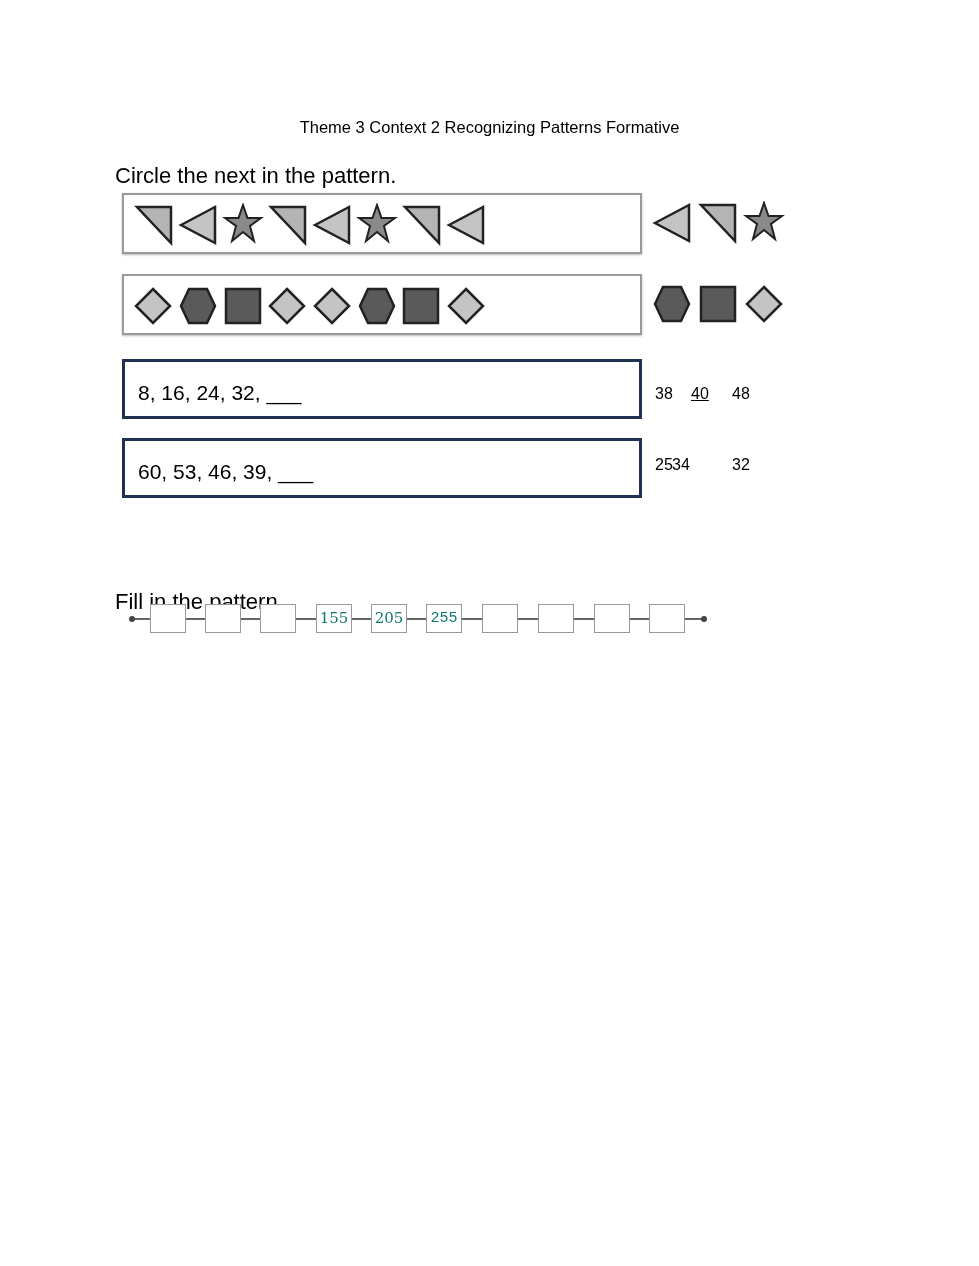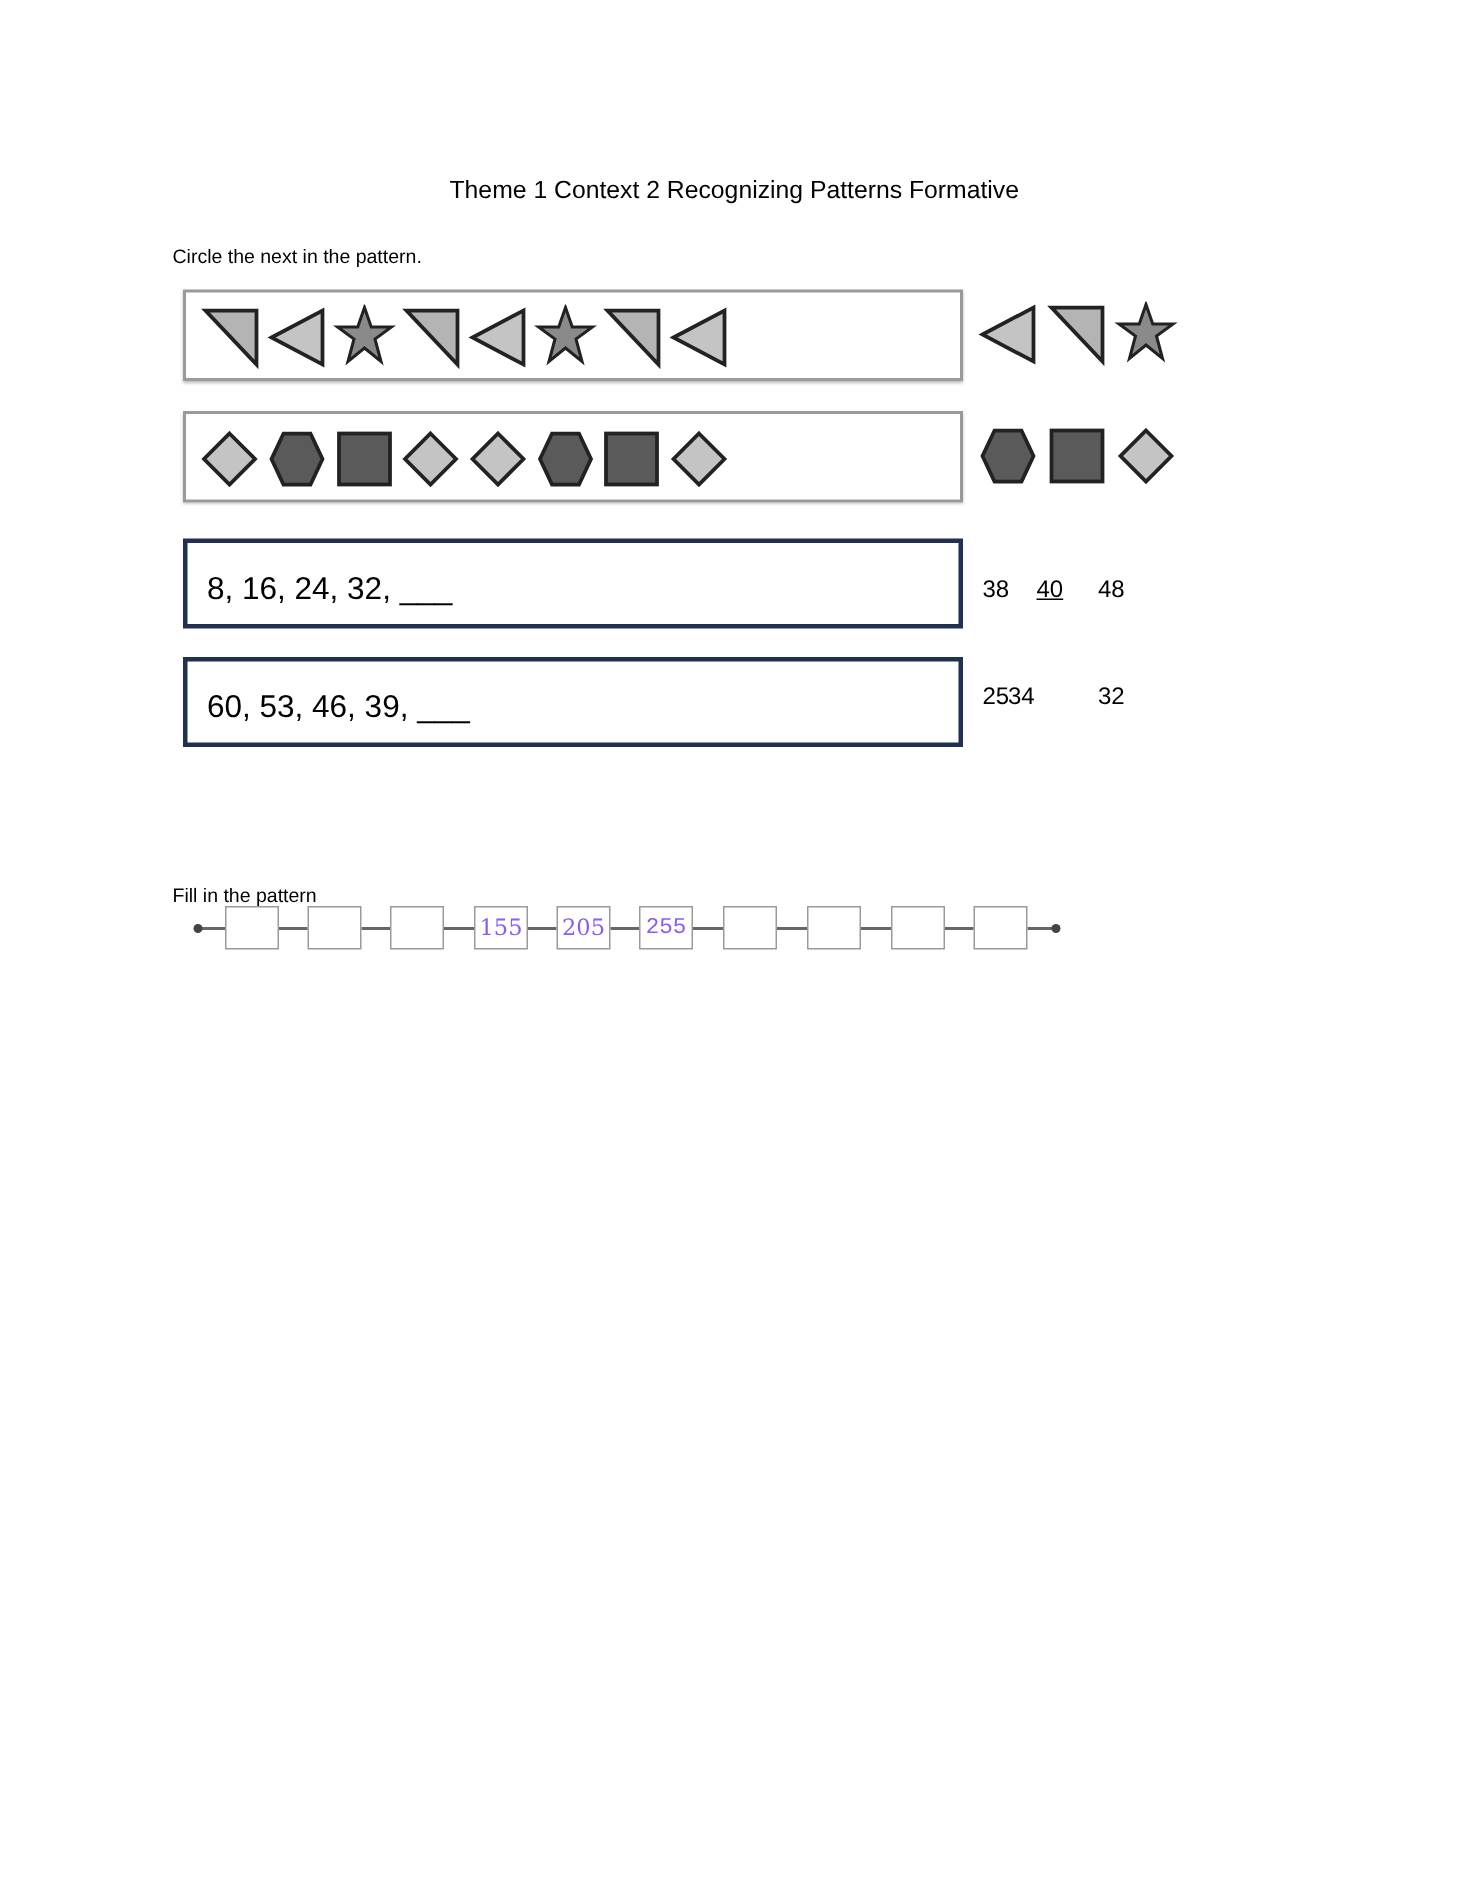--- a/index.html
+++ b/index.html
@@ -1,30 +1,30 @@
 <!DOCTYPE html>
 <html><head>
   <meta charset="utf-8">
   <style>
     html, body { margin:0; padding:0; background:#ffffff; }
     body { width:979px; height:1266px; position:relative; font-family:"Liberation Sans", "DejaVu Sans", sans-serif; color:#000; overflow:hidden; }
     .abs { position:absolute; }
     .title { left:0; width:979px; top:118px; text-align:center; font-size:16.5px; }
-    .q-label { font-size:13px; }
+    .q-label { font-size:22px; }
     .shape-box { border:2px solid #9a9a9a; background:#fff; box-shadow:0 1px 2px #bbb; box-sizing:border-box; }
     .num-box { border:3px solid #1f3050; background:#fff; box-sizing:border-box; }
     .num-text { font-size:21px; position:absolute; left:13px; }
     .choice { font-size:16px; position:absolute; }
     svg.shape { position:absolute; }
-    .nl-box { position:absolute; top:604px; width:36px; height:29px; border:1px solid #9a9a9a; box-sizing:border-box; background:#fff; font-family:"DejaVu Serif", "Liberation Serif", serif; font-size:15px; color:#8b5cf6; text-align:center; line-height:27px; }
+    .nl-box { position:absolute; top:604px; width:36px; height:29px; border:1px solid #9a9a9a; box-sizing:border-box; background:#fff; font-family:"DejaVu Serif", "Liberation Serif", serif; font-size:15px; color:#0f766e; text-align:center; line-height:27px; }
   </style>
 </head>
 <body>
 
-<div class="abs title">Theme 1 Context 2 Recognizing Patterns Formative</div>
+<div class="abs title">Theme 3 Context 2 Recognizing Patterns Formative</div>
 
 <div class="abs q-label" style="left:115px; top:163px;">Circle the next in the pattern.</div>
 
 <div class="abs shape-box" style="left:122px; top:193px; width:520px; height:61px;">
   <svg class="shape" style="left:10px;top:9px" width="40" height="42" viewBox="0 0 40 42">
       <polygon points="3,3 37,3 37,39" fill="#b4b4b4" stroke="#222" stroke-width="2.5"></polygon>
     </svg>
   <svg class="shape" style="left:54px;top:9px" width="40" height="42" viewBox="0 0 40 42">
       <polygon points="3,21 37,3 37,39" fill="#c4c4c4" stroke="#222" stroke-width="2.5"></polygon>
     </svg>

